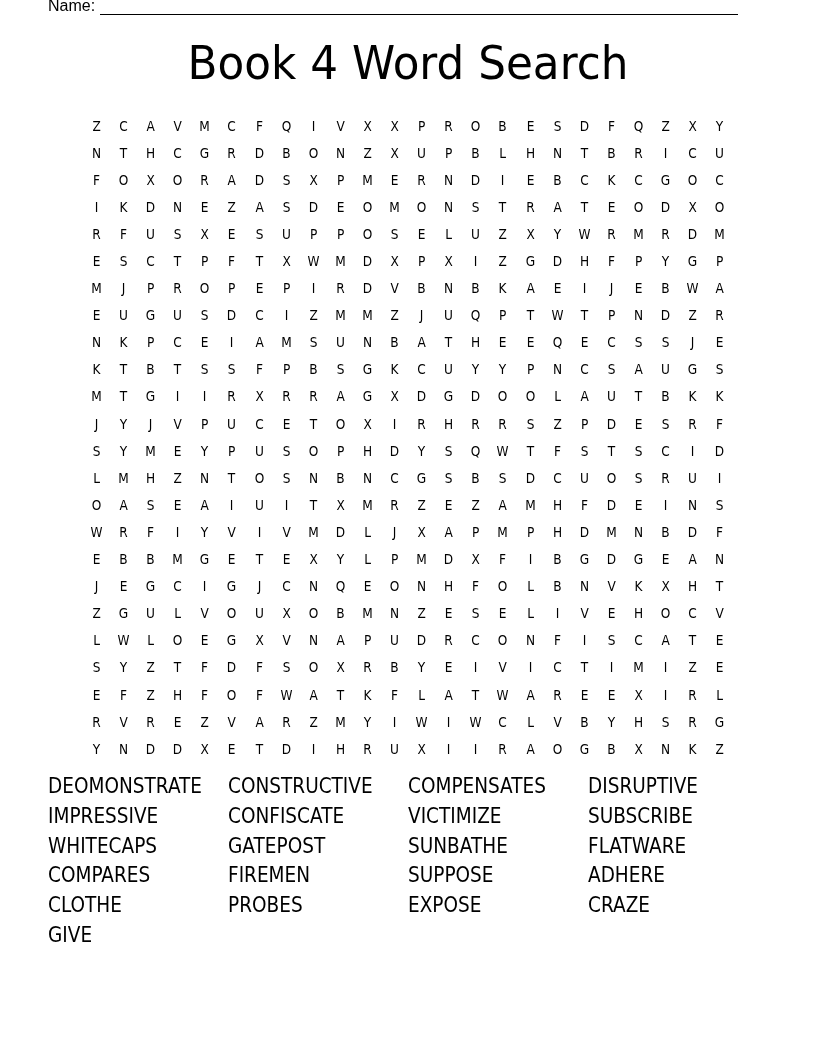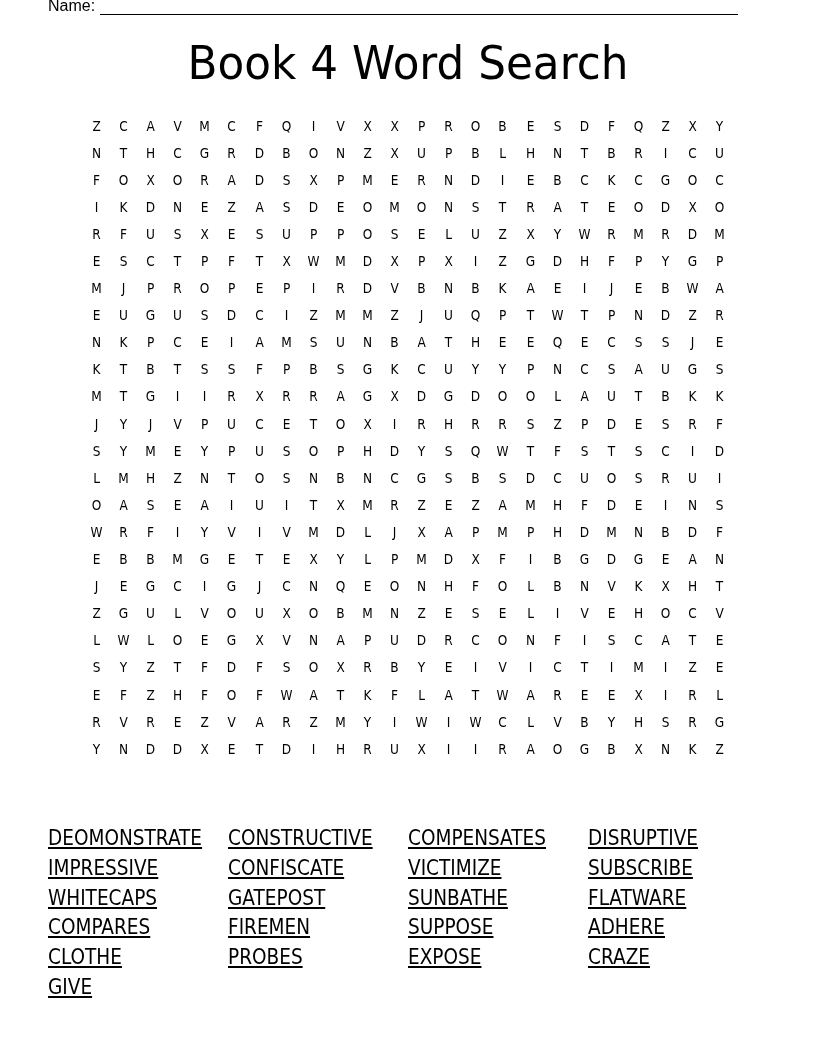--- a/index.html
+++ b/index.html
@@ -57,26 +57,25 @@
     display: flex;
     align-items: center;
     justify-content: center;
     font-family: "DejaVu Sans", sans-serif;
     font-size: 13.5px;
     transform: scaleX(0.9);
   }
   .words {
     position: absolute;
     left: 48px;
-    top: 824px;
+    top: 772px;
     width: 740px;
     display: grid;
     grid-template-columns: repeat(4, 180px);
     grid-auto-rows: 29.8px;
-    text-decoration: underline;
   }
   .word {
     font-family: "DejaVu Sans", sans-serif;
     font-size: 21px;
     line-height: 29.8px;
     white-space: nowrap;
     transform: scaleX(0.88);
     transform-origin: left center;
   }
 </style>

